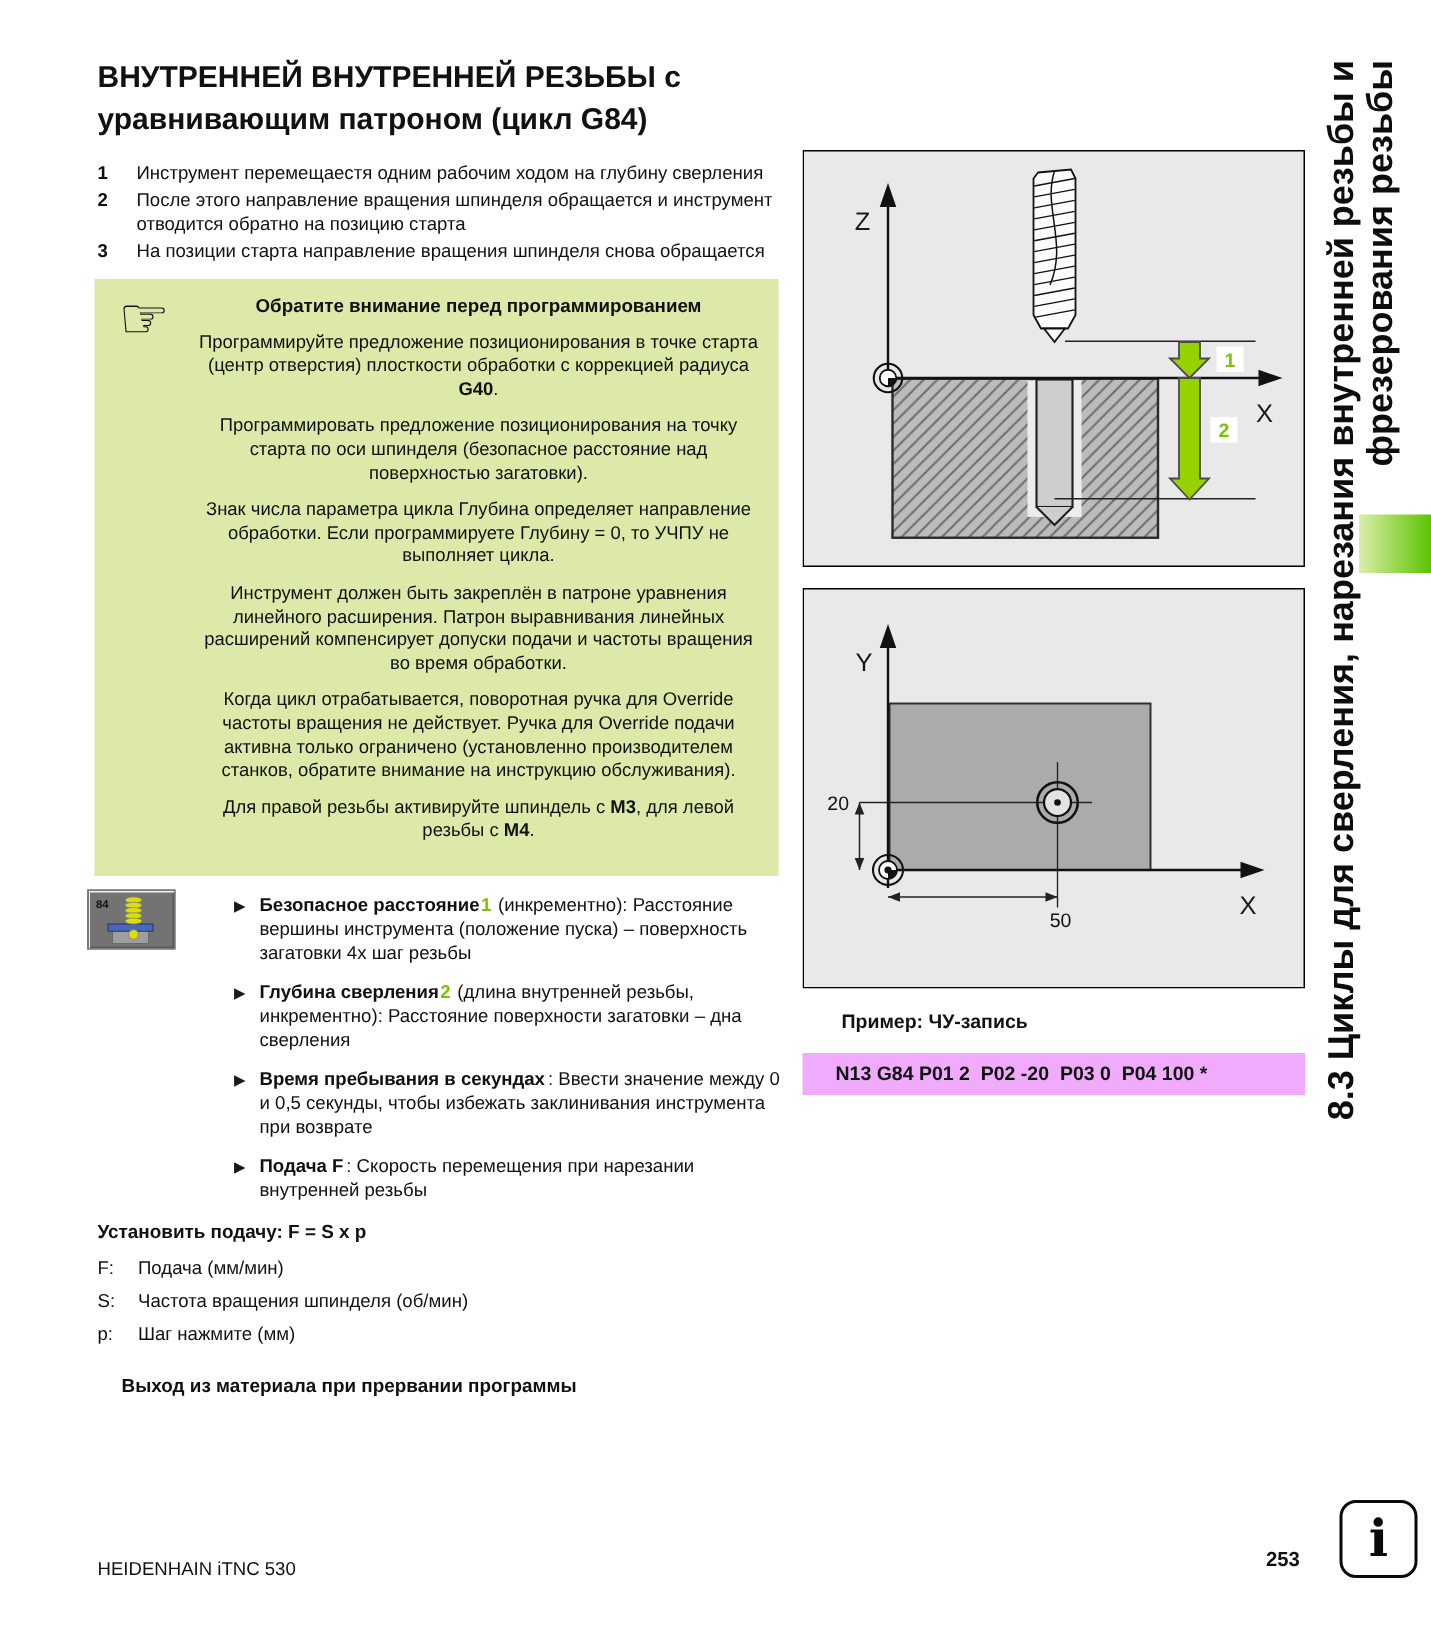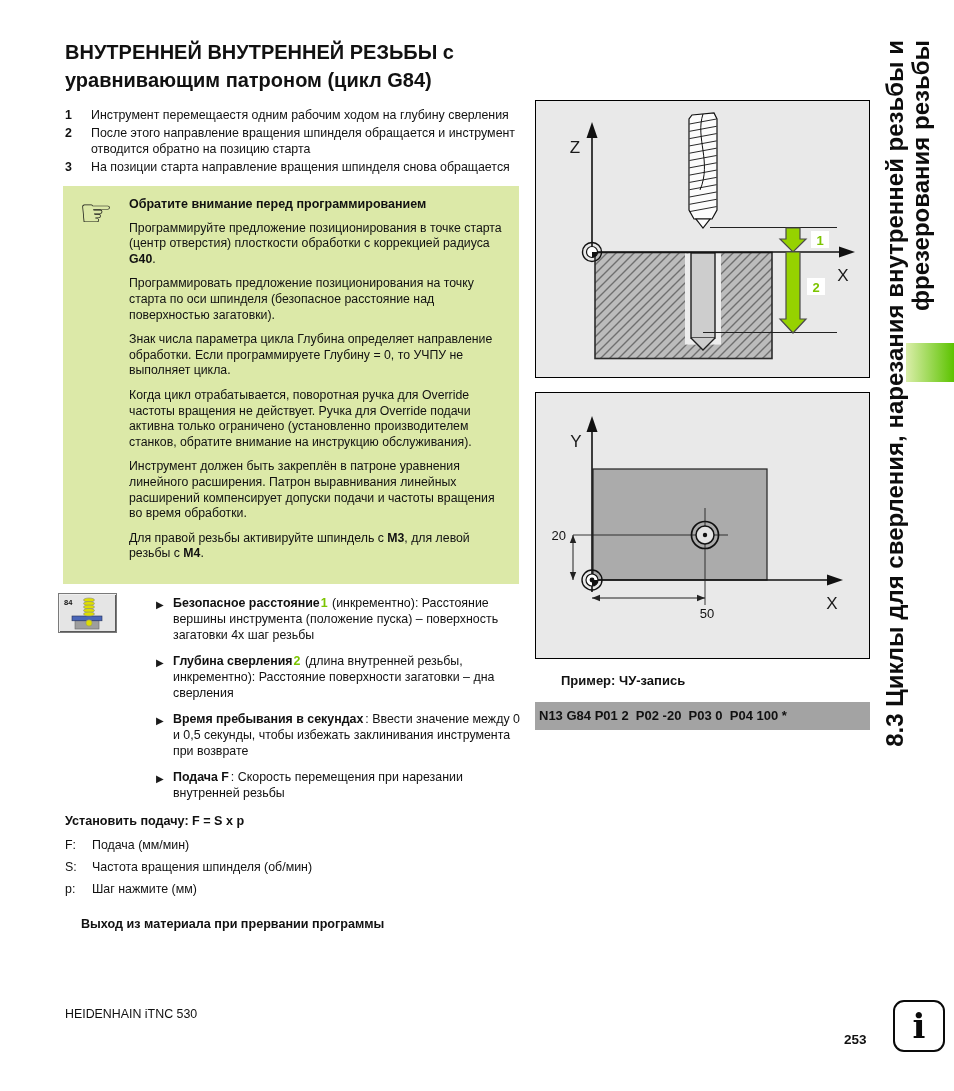--- a/index.html
+++ b/index.html
@@ -11,58 +11,58 @@
   #left-col{position:absolute;left:65px;top:38px;width:456px;}
   .page-title{font-size:20px;line-height:28px;font-weight:bold;margin:0;}
   .steps{margin-top:13px;}
   .step{display:flex;font-size:12.4px;line-height:16px;margin-bottom:2px;}
   .step .n{font-weight:bold;width:26px;flex:none;}
   
   .note{margin-top:11px;margin-left:-2px;width:456px;box-sizing:border-box;
         background:#dce9a8;display:flex;padding:10px 8px 10px 0;}
   .note-icon-col{width:66px;flex:none;text-align:center;}
   .hand{font-size:38px;line-height:34px;display:inline-block;}
-  .note-body{flex:1;font-size:12.3px;line-height:15.6px;padding-right:2px;}
+  .note-body{flex:1;font-size:12.3px;line-height:15.6px;padding-right:2px;text-align:center;}
   .note-body h3{font-size:12.5px;margin:1px 0 8px 0;}
   .note-body p{margin:0 0 9px 0;}
   
   .params{margin-top:9px;display:flex;align-items:flex-start;}
   .softkey{width:57px;height:38px;flex:none;margin-left:-7px;position:relative;
-           background:#e5e5e5;border:1px solid #7a7a7a;
+           background:#737373;border:1px solid #7a7a7a;
            box-shadow:inset 1px 1px 0 #efefef, inset -1px -1px 0 #5a5a5a;}
   .softkey .num{position:absolute;left:5px;top:4px;font-size:7.5px;font-weight:bold;color:#111;}
   .bullets{list-style:none;margin:2px 0 0 41px;padding:0;width:362px;}
   .bullets li{position:relative;padding-left:15px;font-size:12.4px;line-height:16px;margin-bottom:10px;}
   .tri{position:absolute;left:-2px;top:2px;font-size:10px;color:#1a1a1a;}
   .gn{color:#7cc400;font-weight:bold;padding:0 1px;}
   
   .feed-h{font-weight:bold;font-size:12.6px;margin-top:13px;}
   .feed-rows{margin-top:6px;}
   .feed-row{display:flex;font-size:12.4px;line-height:22px;}
   .feed-row .k{width:27px;flex:none;}
   .retract-h{font-weight:bold;font-size:12.6px;margin-top:17px;margin-left:16px;}
   .retract-p{font-size:12.4px;line-height:16px;margin-top:5px;width:462px;}
   
   .diagram{position:absolute;left:535px;width:335px;}
   #diagram1{top:100px;height:278px;}
   #diagram2{top:392px;height:267px;}
   #example-h{position:absolute;left:561px;top:673px;font-size:13px;font-weight:bold;}
   #code-bar{position:absolute;left:535px;top:702px;width:335px;height:28px;box-sizing:border-box;
-            background:#a3a3a3;font-size:13px;font-weight:bold;line-height:28px;
-            padding-left:4px;white-space:pre;}
+            background:#f0abfc;font-size:13px;font-weight:bold;line-height:28px;
+            padding-left:22px;white-space:pre;}
   
   #side-tab{position:absolute;left:906px;top:343px;width:48px;height:39px;
             background:linear-gradient(90deg,#dbeeaa,#5cc300);z-index:1;}
   #sidebar{position:absolute;top:40px;right:72px;width:792px;height:56px;
            transform:rotate(-90deg);transform-origin:100% 0;
            text-align:right;font-size:24px;font-weight:bold;line-height:26px;
            color:#0d0d0d;z-index:2;white-space:nowrap;}
   #sidebar div{height:26px;}
   
-  #footer-left{position:absolute;left:65px;top:1007px;font-size:12.4px;}
+  #footer-left{position:absolute;left:65px;top:1039px;font-size:12.4px;}
   #page-num{position:absolute;left:844px;top:1032px;font-size:13.5px;font-weight:bold;}
   #info-icon{position:absolute;left:893px;top:1000px;width:52px;height:52px;box-sizing:border-box;
              border:2.5px solid #0a0a0a;border-radius:11px;background:#fff;
              display:flex;align-items:center;justify-content:center;
              font-family:"DejaVu Serif",serif;font-weight:bold;font-size:34px;color:#0a0a0a;}
 </style>
 </head>
 <body>
 
 <div id="left-col">
@@ -89,22 +89,22 @@
 
   <div class="note">
     <div class="note-icon-col">
       <span class="hand">☞</span>
     </div>
     <div class="note-body">
       <h3>Обратите внимание перед программированием</h3>
       <p><span>Программируйте предложение позиционирования в точке старта (центр отверстия) плосткости обработки с коррекцией радиуса </span><b>G40</b><span>.</span></p>
       <p>Программировать предложение позиционирования на точку старта по оси шпинделя (безопасное расстояние над поверхностью загатовки).</p>
       <p>Знак числа параметра цикла Глубина определяет направление обработки. Если программируете Глубину = 0, то УЧПУ не выполняет цикла.</p>
+      <p>Инструмент должен быть закреплён в патроне уравнения линейного расширения. Патрон выравнивания линейных расширений компенсирует допуски подачи и частоты вращения во время обработки.</p>
       <p>Когда цикл отрабатывается, поворотная ручка для Override частоты вращения не действует. Ручка для Override подачи активна только ограничено (установленно производителем станков, обратите внимание на инструкцию обслуживания).</p>
-      <p>Инструмент должен быть закреплён в патроне уравнения линейного расширения. Патрон выравнивания линейных расширений компенсирует допуски подачи и частоты вращения во время обработки.</p>
       <p style="margin-bottom:12px"><span>Для правой резьбы активируйте шпиндель с </span><b>M3</b><span>, для левой резьбы с </span><b>M4</b><span>.</span></p>
     </div>
   </div>
 
   <div class="params">
     <div class="softkey">
       <span class="num">84</span>
       <svg width="57" height="38" viewBox="0 0 57 38">
         <rect x="16" y="26.5" width="24" height="8.5" fill="#9e9e9e" stroke="#666" stroke-width="0.6"></rect>
         <rect x="13" y="22" width="30" height="4.8" fill="#4a66b8" stroke="#223055" stroke-width="0.6"></rect>

